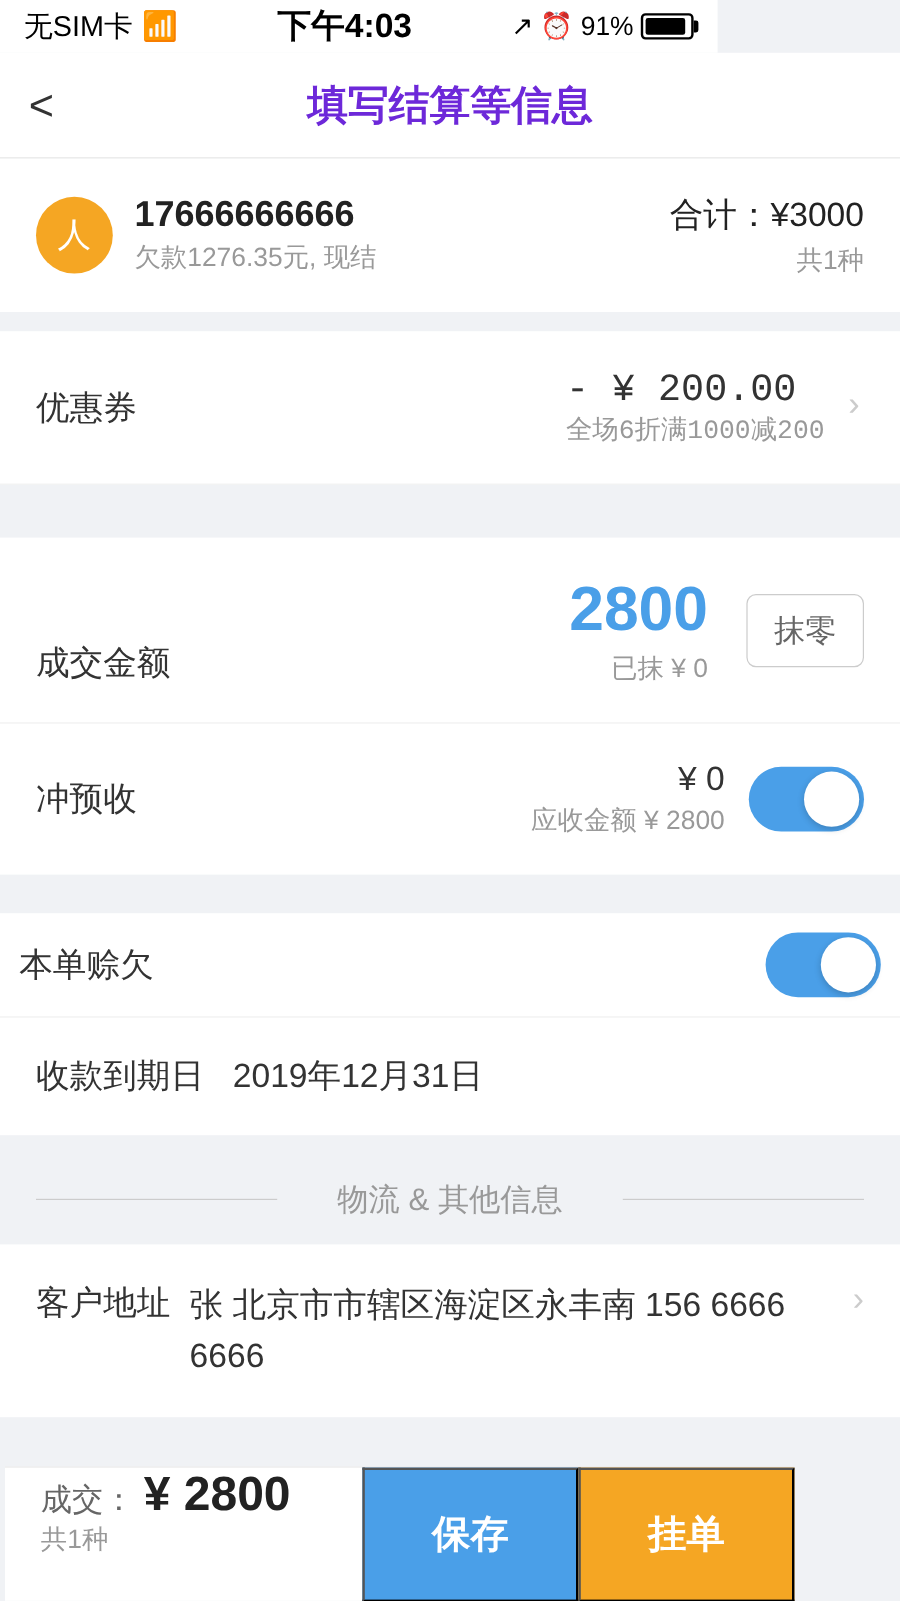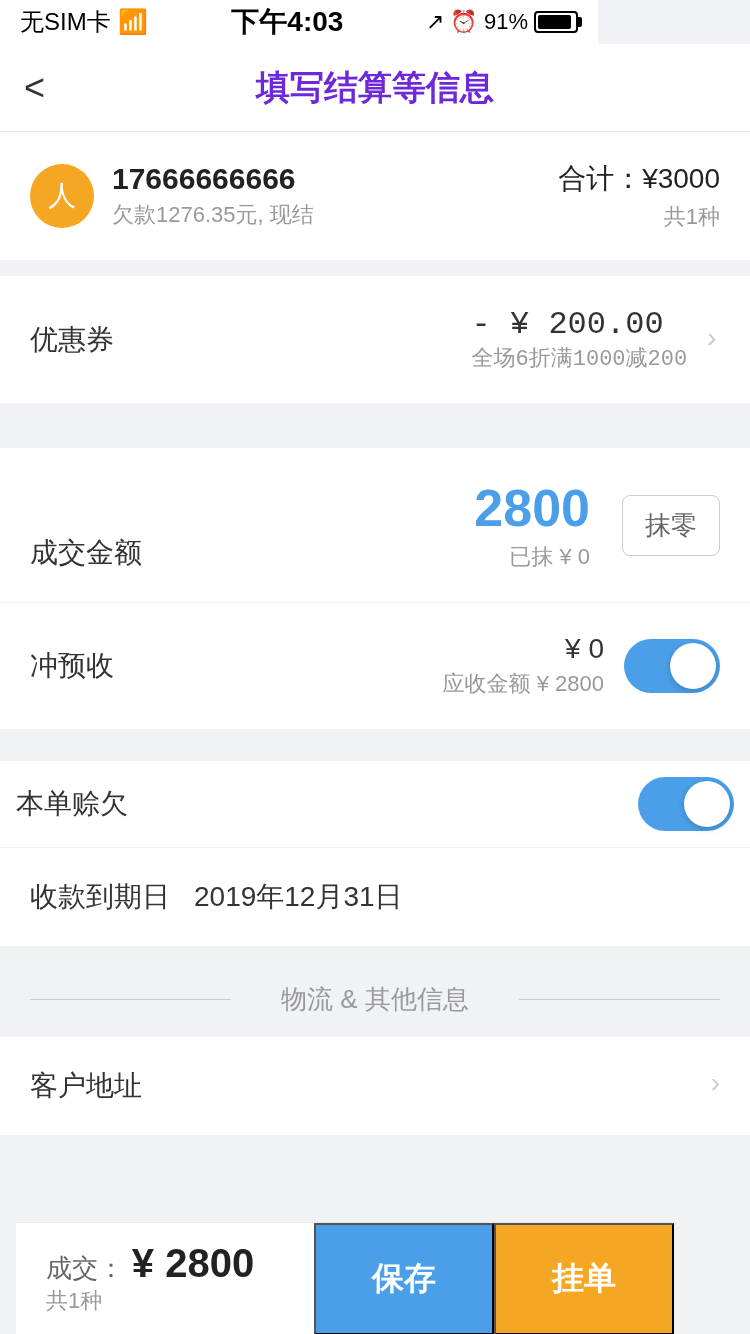--- a/index.html
+++ b/index.html
@@ -203,26 +203,26 @@
     }
     .address-label { font-size: 28px; color: #333; min-width: 100px; flex-shrink: 0; }
     .address-content {
       font-size: 28px; color: #333; flex: 1; margin: 0 16px; line-height: 1.5;
     }
 
     
     .bottom-bar {
       position: fixed;
       bottom: 0;
-      left: 16px;
+      left: 4px;
       width: 658px;
       height: 112px;
       background: #fff;
       display: flex;
-      align-items: center;
+      align-items: flex-start;
       border-top: 1px solid #e8e8e8;
     }
     .bottom-left {
       flex: 1;
       padding: 0 30px;
     }
     .bottom-deal-label { font-size: 26px; color: #666; }
     .bottom-deal-amount { font-size: 40px; color: #222; font-weight: 600; }
     .bottom-deal-count { font-size: 22px; color: #999; }
 
@@ -334,20 +334,21 @@
   </div>
 
   <div class="logistics-divider">
     <div class="logistics-line"></div>
     <span class="logistics-text">物流 &amp; 其他信息</span>
     <div class="logistics-line"></div>
   </div>
 
   <div class="address-row">
     <span class="address-label">客户地址</span>
+    <span class="address-content">张 北京市市辖区海淀区永丰南 156 6666 6666</span>
     <span class="chevron-icon">›</span>
   </div>
 
 </div>
 
 <div class="bottom-bar">
   <div class="bottom-left">
     <div>
       <span class="bottom-deal-label">成交：</span>
       <span class="bottom-deal-amount">¥ 2800</span>

